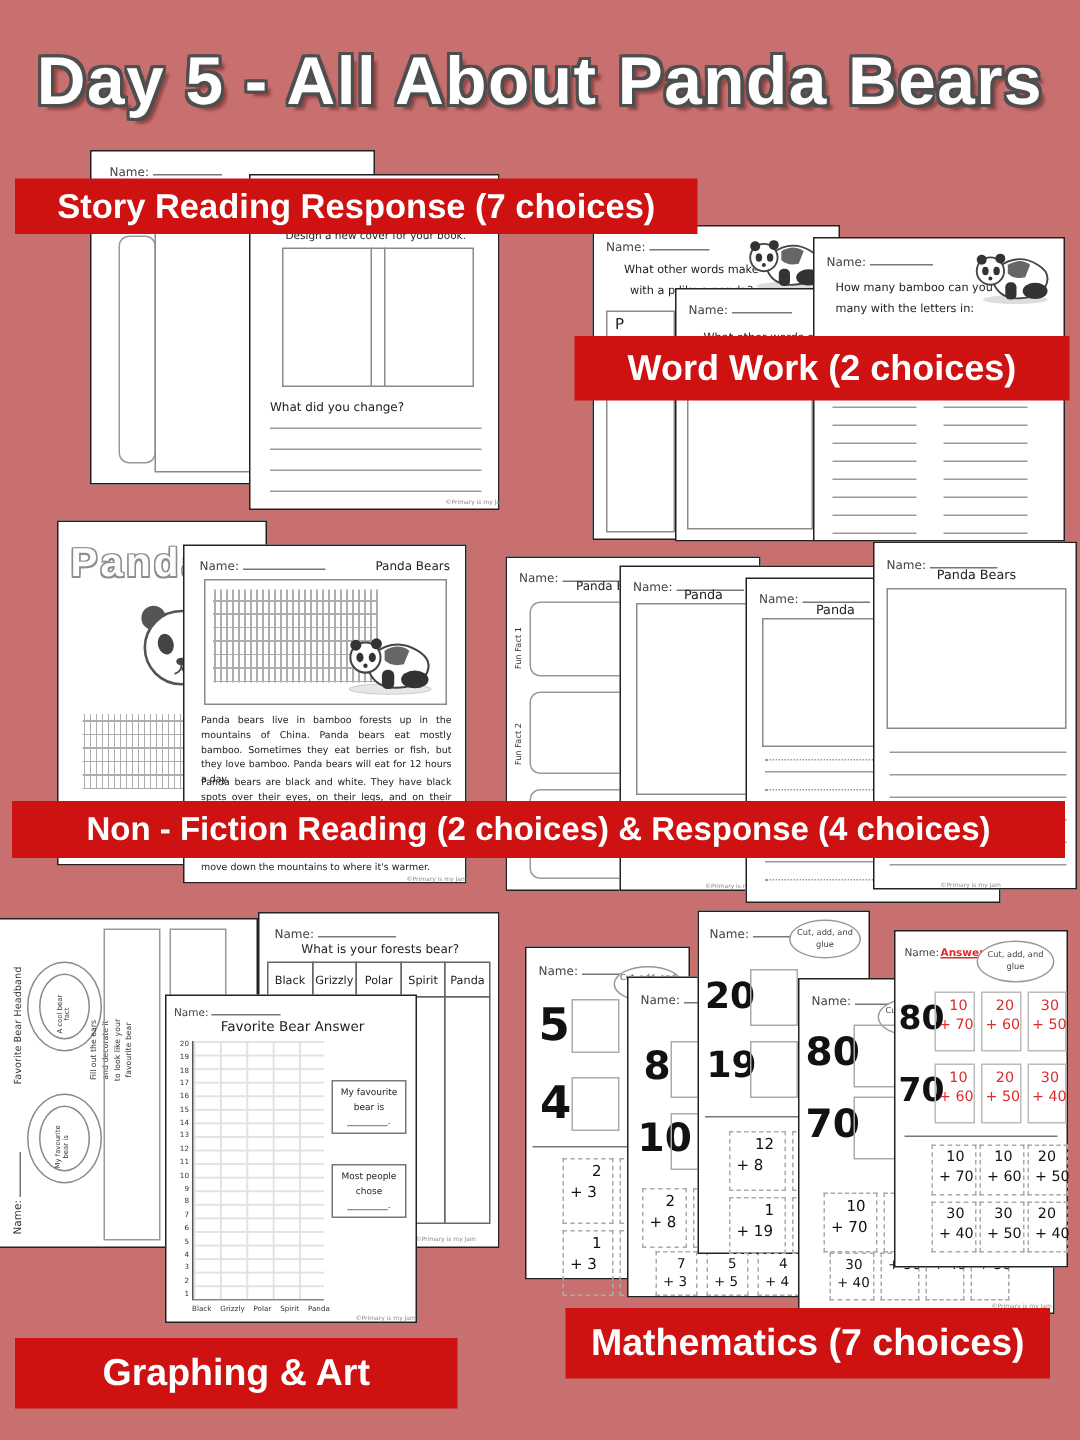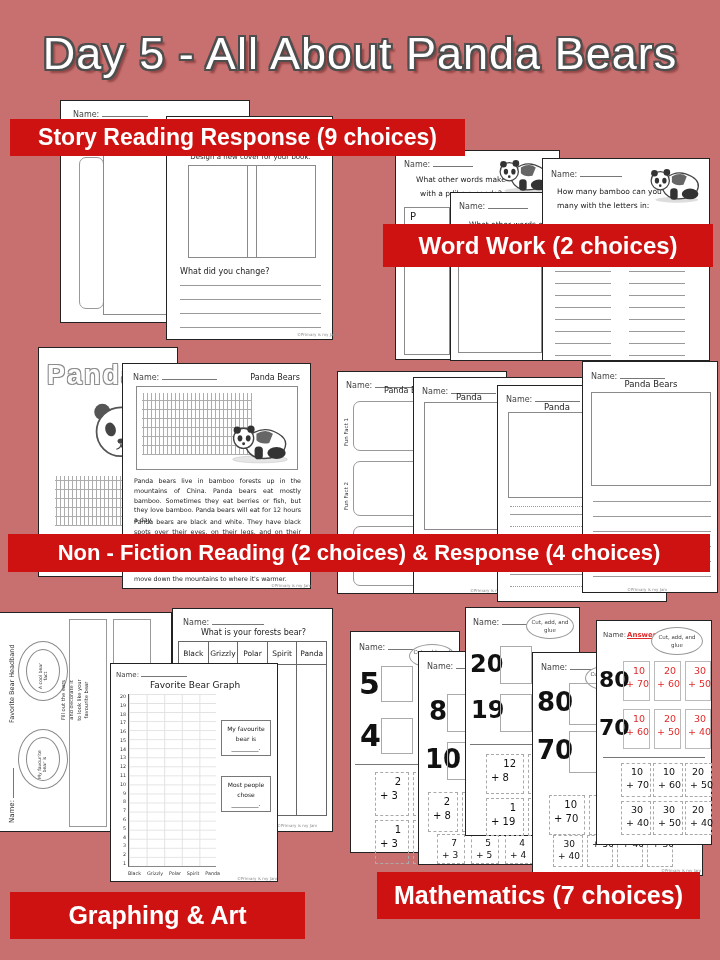--- a/index.html
+++ b/index.html
@@ -4,21 +4,21 @@
 <style>
   html,body{margin:0;padding:0;}
   body{width:720px;height:960px;position:relative;overflow:hidden;
        background:#c87070;font-family:"DejaVu Sans",sans-serif;}
   .abs{position:absolute;box-sizing:border-box;}
   .sheet{position:absolute;box-sizing:border-box;background:#fff;border:1px solid #222;color:#333;}
   .banner{position:absolute;box-sizing:border-box;background:#ce1212;color:#fff;display:flex;
           align-items:center;justify-content:center;font-family:"Liberation Sans",sans-serif;
           font-weight:bold;z-index:10;white-space:nowrap;}
   .title{position:absolute;left:0;top:28px;width:720px;text-align:center;z-index:5;
-         font-family:"Liberation Sans",sans-serif;font-weight:normal;font-size:45px;color:#fff;
+         font-family:"Liberation Sans",sans-serif;font-weight:bold;font-size:45px;color:#fff;
          letter-spacing:1px;
          text-shadow:-2px -2px 0 #4e4e4e,2px -2px 0 #4e4e4e,-2px 2px 0 #4e4e4e,2px 2px 0 #4e4e4e,
                      0 -2px 0 #4e4e4e,0 2px 0 #4e4e4e,-2px 0 0 #4e4e4e,2px 0 0 #4e4e4e,4px 4px 2px rgba(80,20,20,.45);}
   .nm{position:absolute;font-size:8px;color:#444;white-space:nowrap;}
   .nline{display:inline-block;border-bottom:1px solid #777;height:7px;}
   .box{position:absolute;box-sizing:border-box;border:1px solid #8a8a8a;}
   .rbox{position:absolute;box-sizing:border-box;border:1px solid #999;border-radius:7px;}
   .ln{position:absolute;border-bottom:1px solid #9a9a9a;height:0;}
   .dln{position:absolute;border-bottom:1px dotted #9a9a9a;height:0;}
   .sep{position:absolute;border-bottom:1px solid #777;height:0;}
@@ -73,21 +73,21 @@
   <div class="abs" style="left:80px;top:48px;width:10px;height:93px;border-left:1px solid #8a8a8a;border-right:1px solid #8a8a8a;"></div>
   <div class="prompt" style="left:13px;top:150px;font-size:8px;">What did you change?</div>
   <div class="ln" style="left:13px;top:168px;width:141px;"></div>
   <div class="ln" style="left:13px;top:182px;width:141px;"></div>
   <div class="ln" style="left:13px;top:196px;width:141px;"></div>
   <div class="ln" style="left:13px;top:210px;width:141px;"></div>
   <div class="footer" style="left:130px;top:215px;">©Primary is my Jam</div>
 </div>
 
 <div class="banner" style="left:10px;top:119px;width:455px;height:37px;font-size:23px;">
-  <span>Story Reading Response (9 choices)</span>
+  <span>Story Reading Response (7 choices)</span>
 </div>
 
 <div class="sheet" style="left:395px;top:150px;width:165px;height:210px;z-index:1;">
   <span class="nm" style="left:8px;top:8px;"><span>Name:</span> <span class="nline" style="width:40px;"></span></span>
   <div class="prompt" style="left:20px;top:24px;">What other words make</div>
   <div class="prompt" style="left:24px;top:38px;">with a p like a panda?</div>
   <svg class="abs" style="left:100px;top:4px;width:58px;height:40px;" viewBox="0 0 70 46">
     <ellipse cx="36" cy="42" rx="26" ry="3.5" fill="#ddd"></ellipse>
     <path d="M22 16 Q38 4 54 14 Q66 21 60 32 Q53 41 38 41 Q24 41 19 30 Z" fill="#fff" stroke="#444" stroke-width="1.5"></path>
     <circle cx="16" cy="19" r="11" fill="#fff" stroke="#444" stroke-width="1.5"></circle>
@@ -274,21 +274,21 @@
       <div></div>
       <div></div>
       <div></div>
       <div></div>
   </div>
   <div class="footer" style="left:104px;top:214px;">©Primary is my Jam</div>
 </div>
 
 <div class="sheet" style="left:110px;top:663px;width:168px;height:219px;z-index:3;">
   <span class="nm" style="left:5px;top:5px;font-size:7px;"><span>Name:</span> <span class="nline" style="width:46px;"></span></span>
-  <div class="abs" style="left:0;top:16px;width:168px;text-align:center;font-size:9px;color:#222;">Favorite Bear Graph</div>
+  <div class="abs" style="left:0;top:16px;width:168px;text-align:center;font-size:9px;color:#222;">Favorite Bear Answer</div>
   <div class="yticks" style="left:2px;top:30px;width:13px;height:172px;">
     <span>20</span>
       <span>19</span>
       <span>18</span>
       <span>17</span>
       <span>16</span>
       <span>15</span>
       <span>14</span>
       <span>13</span>
       <span>12</span>

